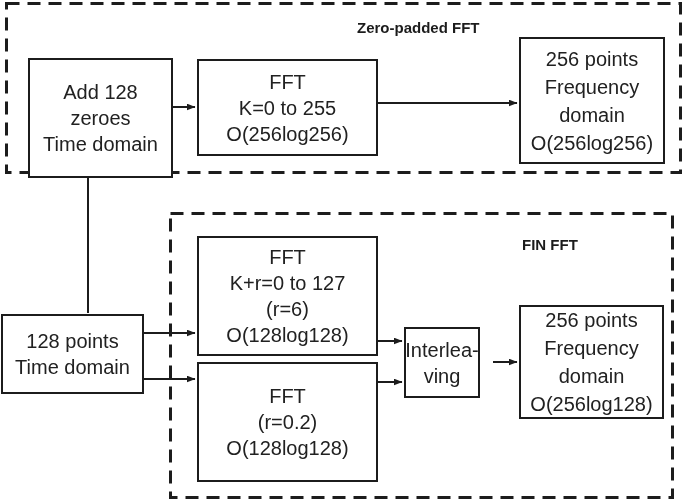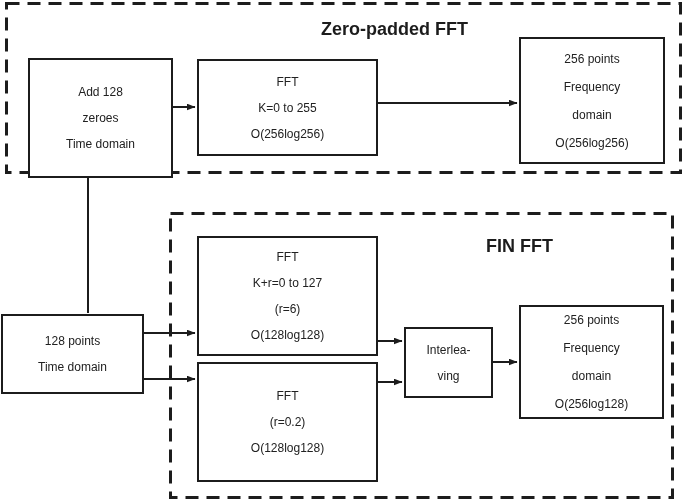--- a/index.html
+++ b/index.html
@@ -26,43 +26,44 @@
   .node {
     position: absolute;
     box-sizing: border-box;
     border: 2px solid #1c1c1c;
     background: #ffffff;
     display: flex;
     flex-direction: column;
     align-items: center;
     justify-content: center;
     text-align: center;
-    font-size: 12px;
+    font-size: 20px;
     line-height: 26px;
     color: #212121;
     z-index: 2;
   }
   .node .txt { white-space: nowrap; }
   .wide-lh .txt { line-height: 28px; }
   .group-title {
     position: absolute;
     font-weight: bold;
-    font-size: 18px;
+    font-size: 15px;
     color: #1c1c1c;
     z-index: 2;
     white-space: nowrap;
+    margin-left: 36px;
   }
   
   #box-add-zeroes   { left: 28px;  top: 58px;  width: 145px; height: 120px; }
   #box-fft-zp       { left: 197px; top: 59px;  width: 181px; height: 97px; }
   #box-out-zp       { left: 519px; top: 37px;  width: 146px; height: 127px; }
   #box-input        { left: 1px;   top: 314px; width: 143px; height: 80px; }
   #box-fft-r0       { left: 197px; top: 236px; width: 181px; height: 120px; }
   #box-fft-r05      { left: 197px; top: 362px; width: 181px; height: 120px; }
-  #box-interleaving { left: 404px; top: 327px; width: 89px;  height: 71px; }
+  #box-interleaving { left: 404px; top: 327px; width: 76px;  height: 71px; }
   #box-out-fin      { left: 519px; top: 305px; width: 145px; height: 114px; }
   #title-zero-padded { left: 321px; top: 19px; }
   #title-fin         { left: 486px; top: 236px; }
 </style>
 </head>
 <body>
 
 <div class="canvas">
 
   <svg class="overlay" viewBox="0 0 685 504">

